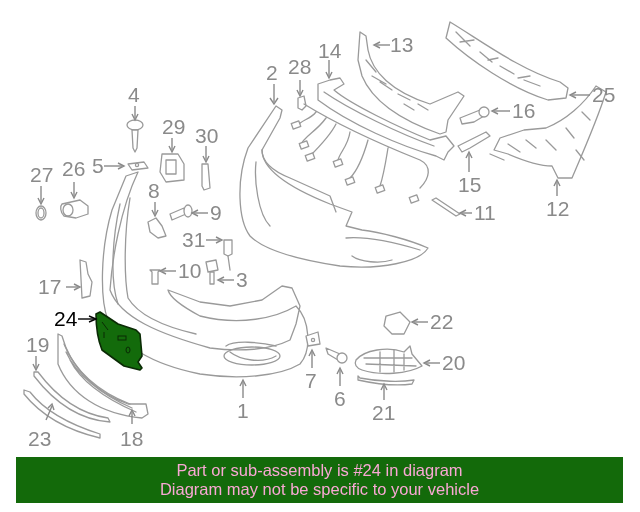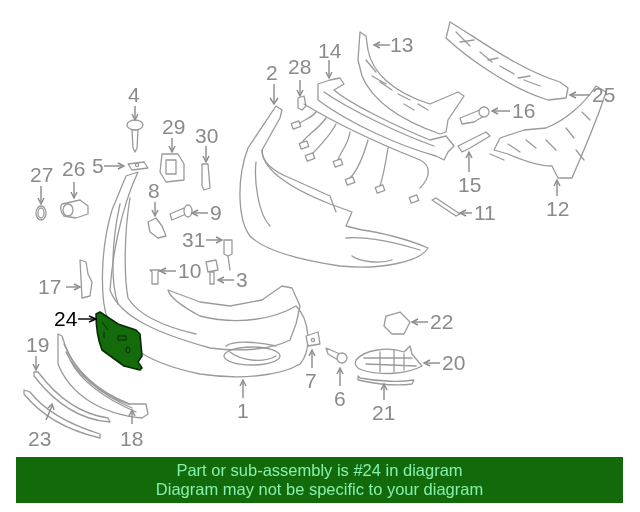--- a/index.html
+++ b/index.html
@@ -7,21 +7,21 @@
          font-family: "Liberation Sans", sans-serif; }
   #diagram { position: absolute; left: 0; top: 0; width: 640px; height: 512px; }
   .callout { font-family: "Liberation Sans", sans-serif; font-size: 21px; fill: #8a8a8a; }
   .callout.hl { fill: #000000; }
   .part { fill: none; stroke: #9a9a9a; stroke-width: 1.3; stroke-linejoin: round; stroke-linecap: round; }
   .part-fill { fill: #ffffff; stroke: #9a9a9a; stroke-width: 1.3; stroke-linejoin: round; }
   .leader { stroke: #8a8a8a; stroke-width: 1.4; fill: none; }
   .leader.hl { stroke: #000000; }
   .hl-part { fill: #136b0b; stroke: #0a2a05; stroke-width: 1.6; stroke-linejoin: round; }
   #banner { position: absolute; left: 16px; top: 457px; width: 607px; height: 46px;
-            background: #136a0a; color: #86efac; text-align: center;
+            background: #136a0a; color: #f9a8d4; text-align: center;
             font-size: 16.5px; line-height: 19px; padding-top: 4px; box-sizing: border-box; }
   #banner div { white-space: nowrap; }
 </style>
 </head>
 <body>
 
 <svg id="diagram" viewBox="0 0 640 512" xmlns="http://www.w3.org/2000/svg">
 
   <g>
     <path class="part-fill" d="M450,22 C480,40 520,70 560,82 L568,88 L566,98 L548,100 C510,88 470,60 446,38 Z"></path>
@@ -289,14 +289,14 @@
     <text class="callout" x="305" y="388">7</text>
     <text class="callout" x="334" y="406">6</text>
     <text class="callout" x="430" y="329">22</text>
     <text class="callout" x="442" y="370">20</text>
     <text class="callout" x="372" y="420">21</text>
   </g>
 </svg>
 
 <div id="banner">
   <div>Part or sub-assembly is #24 in diagram</div>
-  <div>Diagram may not be specific to your diagram</div>
+  <div>Diagram may not be specific to your vehicle</div>
 </div>
 
 </body></html>

